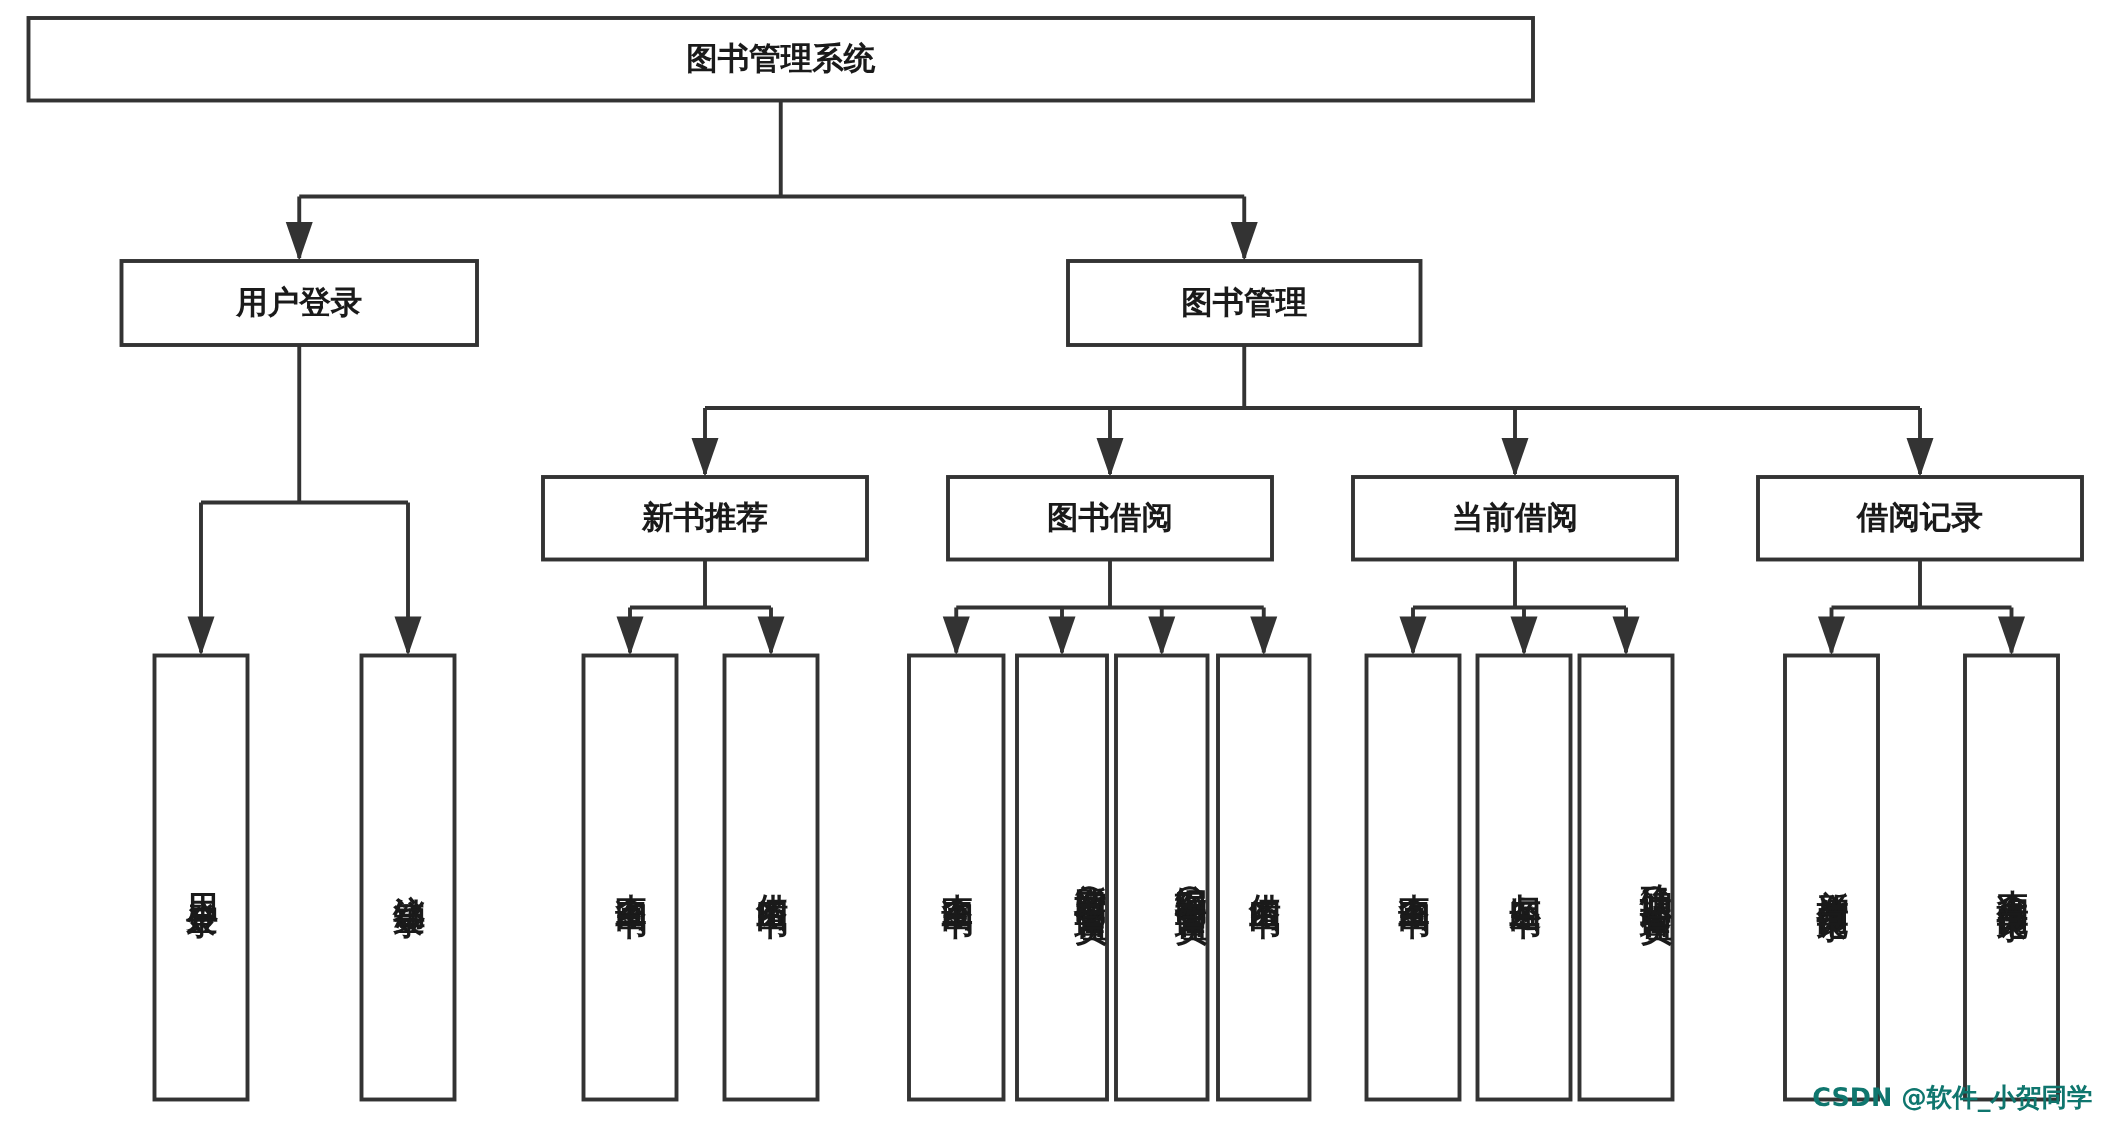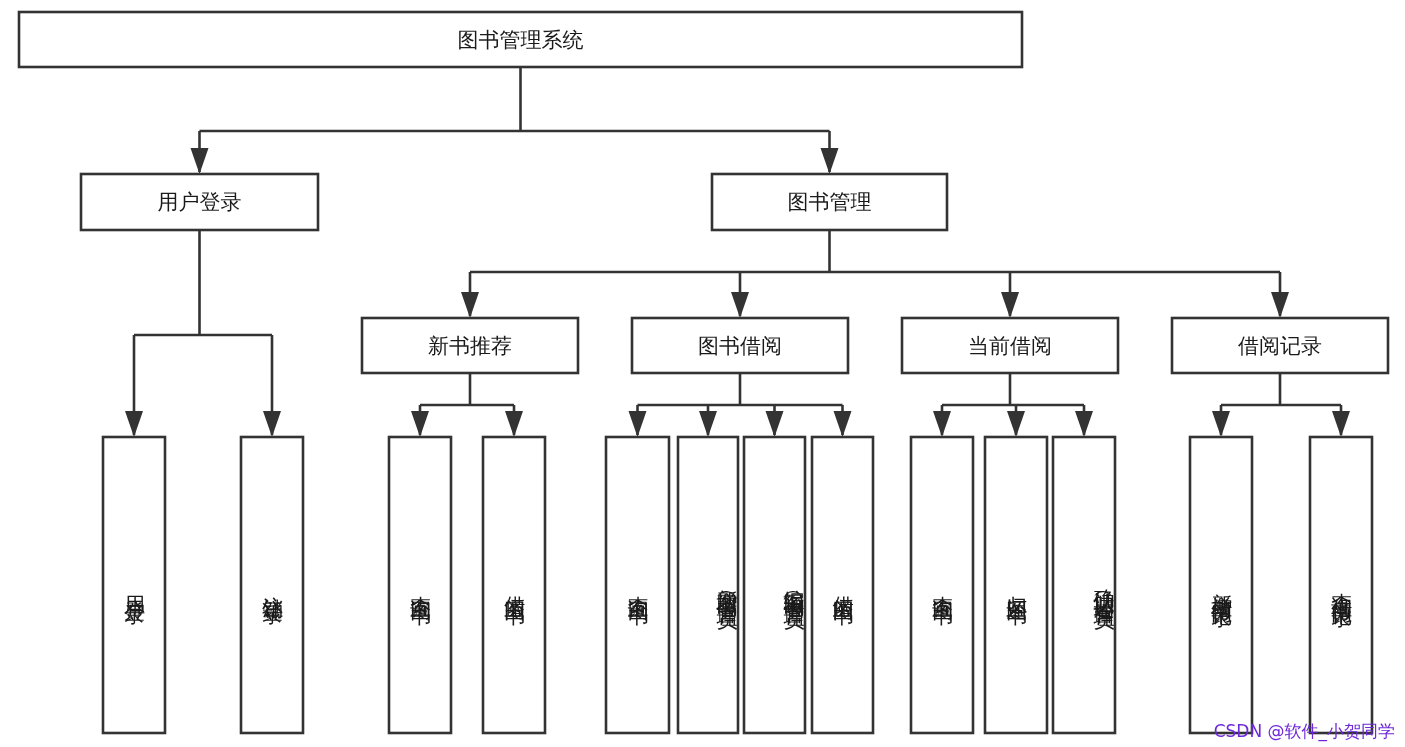--- a/index.html
+++ b/index.html
@@ -11,20 +11,21 @@
     width: 1405px;
     height: 747px;
     font-family: "DejaVu Sans", "Liberation Sans", sans-serif;
     overflow: hidden;
     position: relative;
   }
   #diagram-root {
     position: relative;
     width: 1405px;
     height: 747px;
+    font-weight: bold;
   }
   svg#tree-svg {
     position: absolute;
     top: 0;
     left: 0;
     width: 1405px;
     height: 747px;
   }
   .node-box {
     fill: #ffffff;
@@ -64,21 +65,21 @@
     font-family: "DejaVu Sans", "Liberation Sans", sans-serif;
   }
   .leaf-label.centered {
     align-items: center;
   }
   .watermark {
     position: absolute;
     right: 10px;
     bottom: 4px;
     font-size: 17px;
-    color: #6d28d9;
+    color: #0f766e;
     font-family: "DejaVu Sans", "Liberation Sans", sans-serif;
     white-space: nowrap;
   }
 </style>
 </head>
 <body>
 
 <div id="diagram-root">
 
   <svg id="tree-svg" viewBox="0 0 1405 747">

